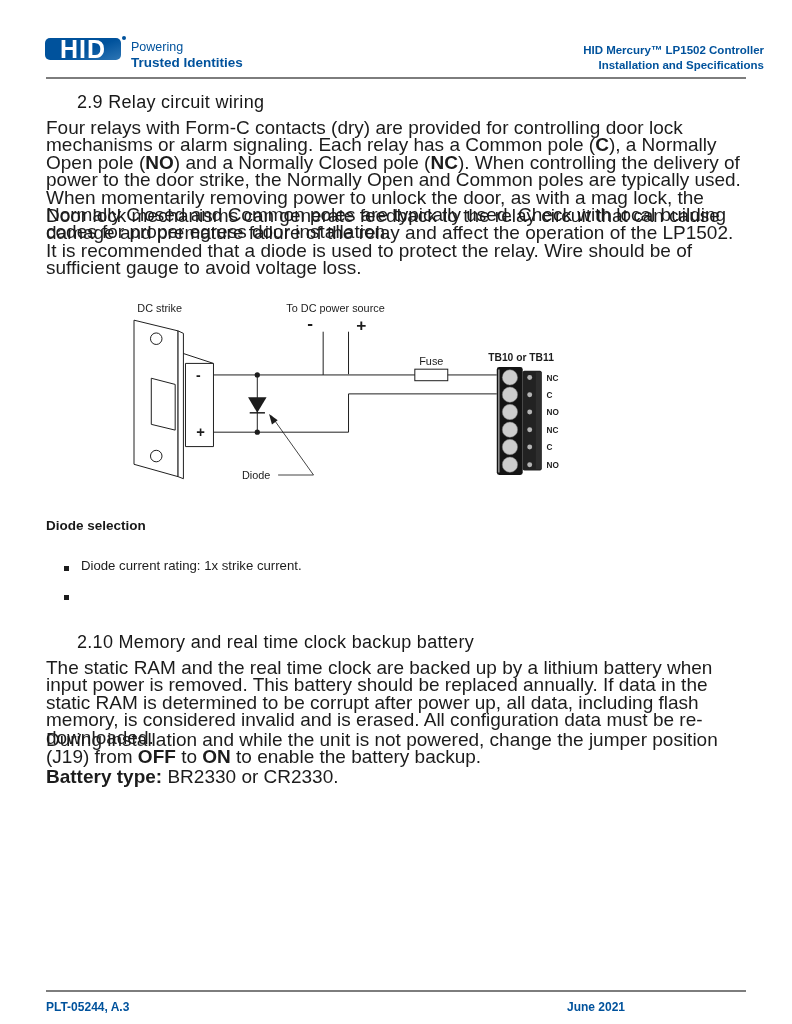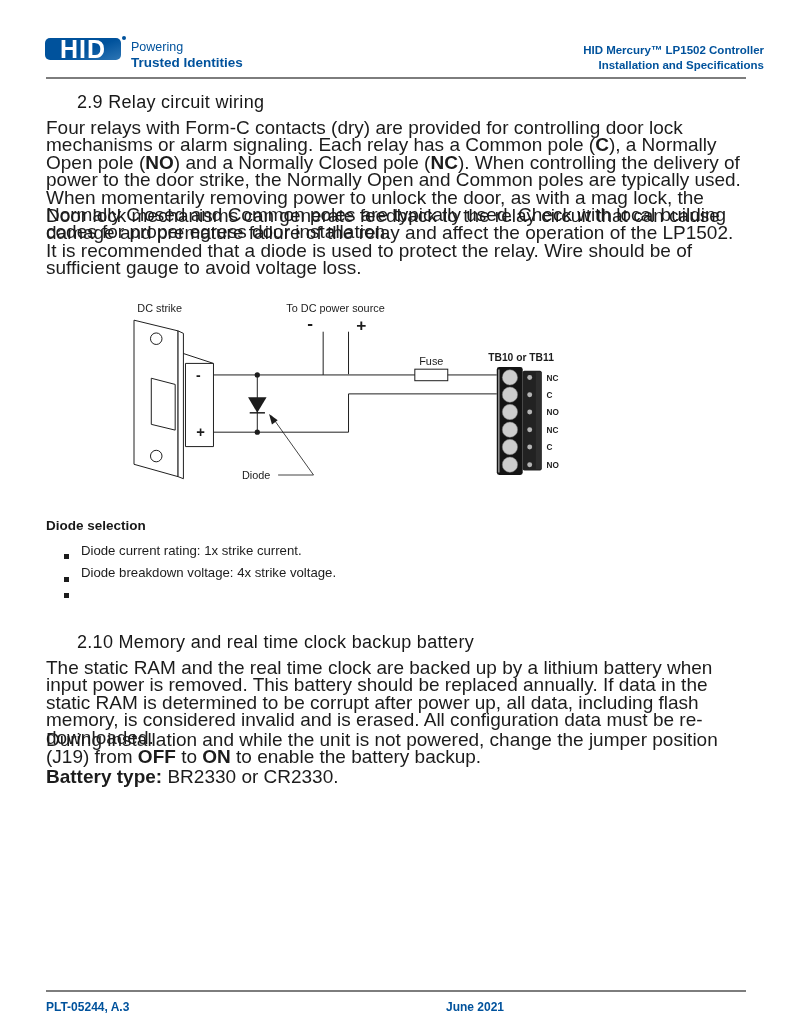--- a/index.html
+++ b/index.html
@@ -18,21 +18,21 @@
   .doc-title{left:364px;top:43px;width:400px;text-align:right;color:#00529c;
              font-weight:700;font-size:11.5px;line-height:15px;}
   .rule{height:2px;background:#7d7d7d;width:700px;left:46px;}
   
   .h1{left:46px;font-size:18px;font-weight:400;letter-spacing:.3px;color:#181818;margin-left:31px;}
   .h3{left:46px;font-size:13.5px;font-weight:700;color:#181818;}
   .body-p{left:46px;width:702px;font-size:19px;line-height:17.4px;}
   .body-p b,.bold{font-weight:700;}
   
   .bullets{left:64px;width:680px;list-style:none;margin:0;padding:0;}
-  .bullets li{display:flex;align-items:flex-end;margin-bottom:5px;font-size:13.2px;line-height:17.4px;}
+  .bullets li{display:flex;align-items:center;margin-bottom:5px;font-size:13.2px;line-height:17.4px;margin-top:15px;}
   .sq{flex:0 0 auto;width:5px;height:5px;background:#1c1c1c;margin:6px 12px 0 0;}
   
   .footer-text{top:1000px;color:#00529c;font-weight:700;font-size:12px;}
   svg text{font-family:"Liberation Sans",sans-serif;fill:#1c1c1c;}
 </style>
 </head>
 <body>
 
 <div class="page">
 
@@ -133,29 +133,25 @@
   </svg>
 
   <div class="abs h3" style="top:518px;">Diode selection</div>
   <ul class="abs bullets" style="top:542px;">
     <li>
         <span class="sq"></span>
         <span>Diode current rating: 1x strike current.</span>
       </li>
     <li>
         <span class="sq"></span>
-        <span>Diode breakdown voltage: 4x strike voltage.</span>
-      </li>
-    <li>
-        <span class="sq"></span>
       </li>
   </ul>
 
   <div class="abs h1" style="top:632px;">2.10 Memory and real time clock backup battery</div>
   <div class="abs body-p" style="top:659px;">The static RAM and the real time clock are backed up by a lithium battery when input power is removed. This battery should be replaced annually. If data in the static RAM is determined to be corrupt after power up, all data, including flash memory, is considered invalid and is erased. All configuration data must be re-downloaded.</div>
   <div class="abs body-p" style="top:731px;"><span>During installation and while the unit is not powered, change the jumper position (J19) from </span><span class="bold">OFF</span><span> to </span><span class="bold">ON</span><span> to enable the battery backup.</span></div>
   <div class="abs body-p" style="top:768px;"><span class="bold">Battery type:</span><span> BR2330 or CR2330.</span></div>
 
   <div class="abs rule" style="top:990px;height:1.5px;"></div>
   <div class="abs footer-text" style="left:46px;">PLT-05244, A.3</div>
-  <div class="abs footer-text" style="left:446px;width:300px;text-align:left;">June 2021</div>
+  <div class="abs footer-text" style="left:446px;width:300px;text-align:center;">June 2021</div>
 
 </div>
 
 </body></html>

